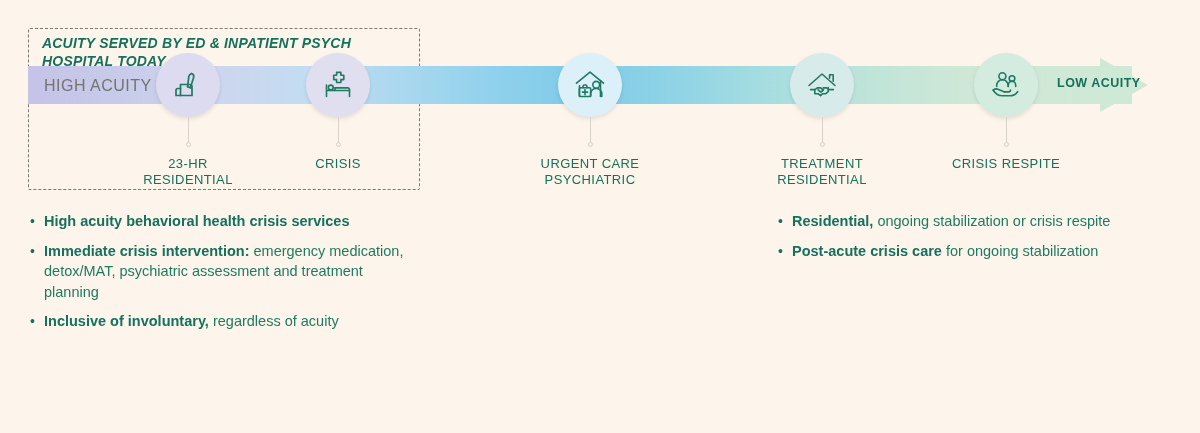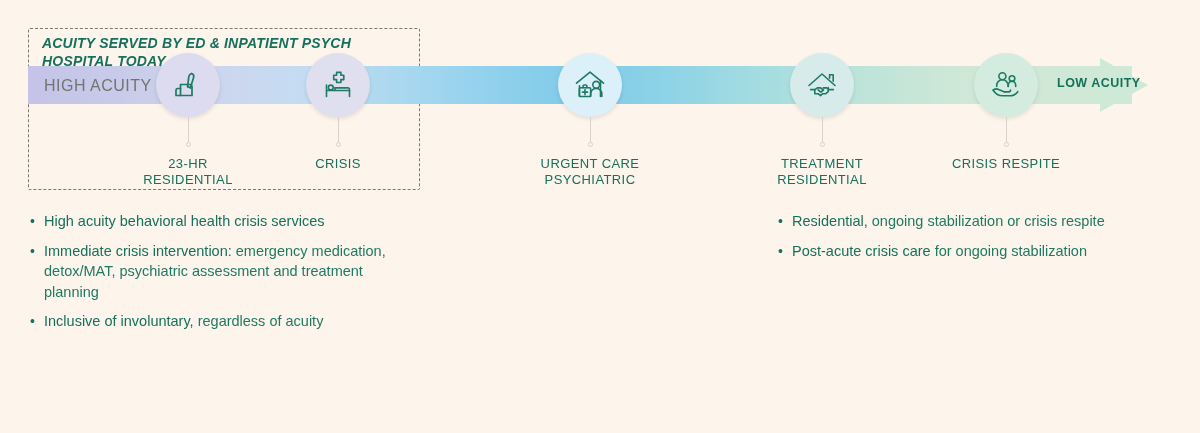--- a/index.html
+++ b/index.html
@@ -175,21 +175,21 @@
     font-size: 14px;
     line-height: 20px;
     color: #15705c;
   }
   .bullet-text {
     flex: 1;
     font-size: 14.5px;
     line-height: 20.5px;
     color: #1f7a63;
   }
-  .bullet-text .b { font-weight: normal; color: #15705c; }
+  .bullet-text .b { font-weight: bold; color: #15705c; }
 </style>
 </head>
 <body>
 
 <div id="acuity-box"></div>
 <div id="acuity-box-caption">ACUITY SERVED BY ED &amp; INPATIENT PSYCH HOSPITAL TODAY</div>
 
 <div id="spectrum">
   <div id="spectrum-bar"></div>
   <div id="spectrum-arrow"></div>

